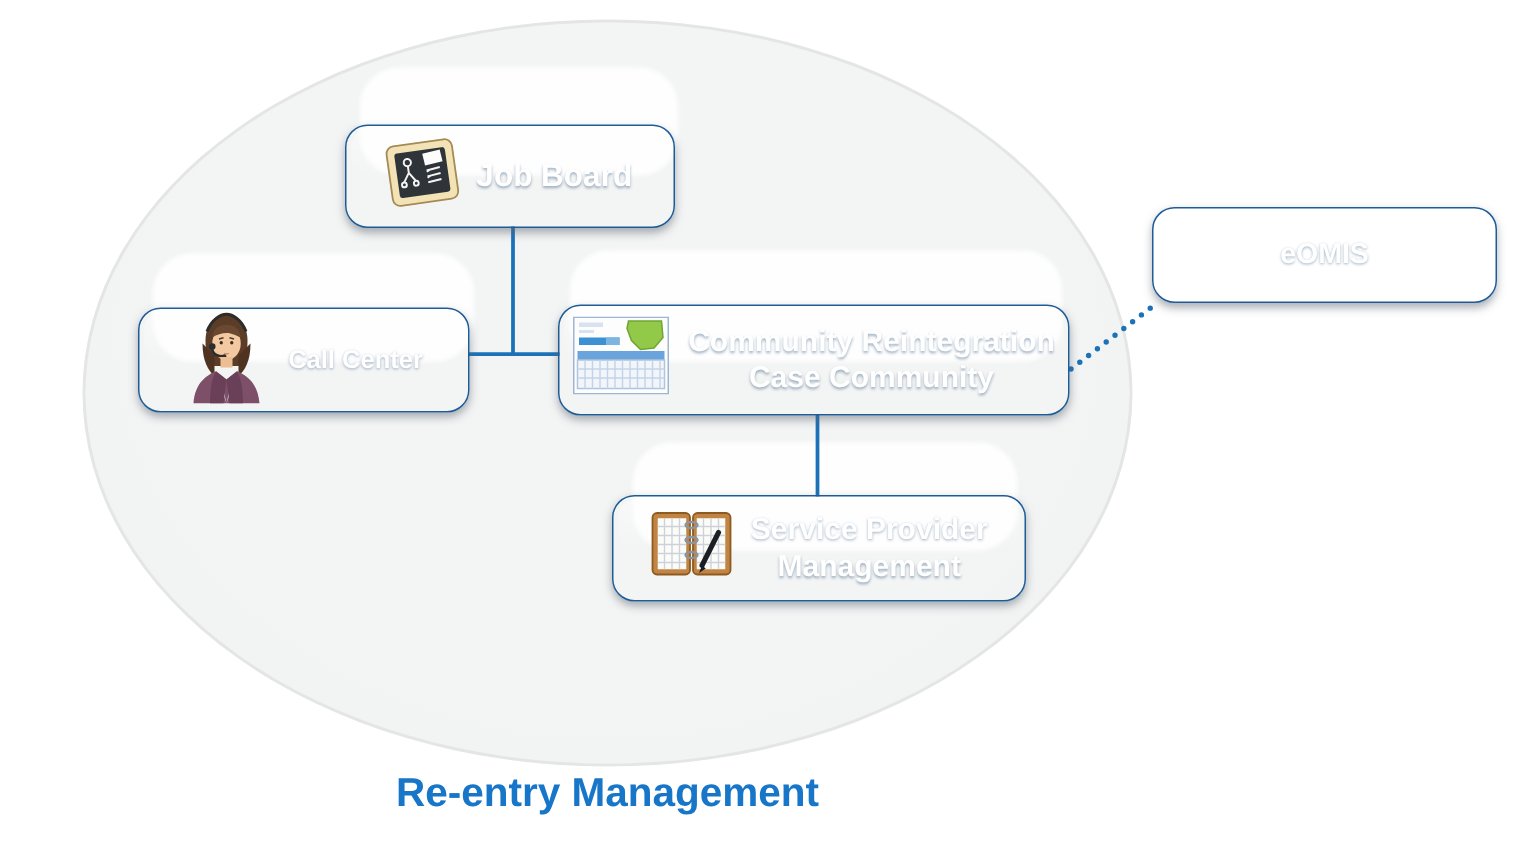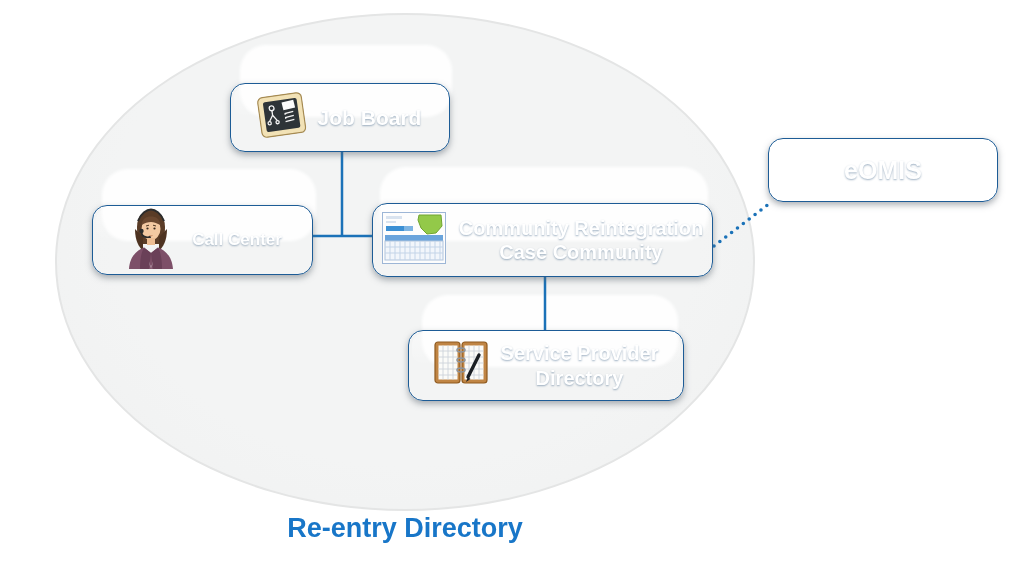--- a/index.html
+++ b/index.html
@@ -40,21 +40,21 @@
     content:"";position:absolute;left:3px;right:3px;top:2px;height:44%;
     border-radius:12px 12px 10px 10px;
     background:linear-gradient(180deg,rgba(255,255,255,.42),rgba(255,255,255,.06));
     pointer-events:none;
   }
   .node .label{position:relative;z-index:1;line-height:1.22;}
   .node-job{left:230px;top:83px;width:220px;height:69px;font-size:21px;}
   .node-call{left:92px;top:205px;width:221px;height:70px;font-size:17px;}
   .node-community{left:372px;top:203px;width:341px;height:74px;font-size:20px;text-align:center;}
   .node-service{left:408px;top:330px;width:276px;height:71px;font-size:20px;text-align:center;}
-  .node-eomis{left:768px;top:138px;width:230px;height:64px;font-size:25px;}
+  .node-eomis{left:768px;top:138px;width:230px;height:64px;font-size:19px;}
   .icon{position:relative;z-index:1;flex:0 0 auto;display:block;}
   .tilt{transform:rotate(-8deg);}
   
   .title{
     position:absolute;left:55px;top:513px;width:700px;text-align:center;
     font-size:27px;font-weight:bold;color:#1876c8;letter-spacing:0;
   }
 </style>
 </head>
 <body>
@@ -161,23 +161,23 @@
           <ellipse cx="27" cy="11" rx="4" ry="2"></ellipse>
           <ellipse cx="27" cy="21" rx="4" ry="2"></ellipse>
           <ellipse cx="27" cy="31" rx="4" ry="2"></ellipse>
         </g>
         <path d="M34 38 L45 16" stroke="#1b1f24" stroke-width="3.4" stroke-linecap="round"></path>
         <path d="M34 38 L32 43 L36.5 40 Z" fill="#1b1f24"></path>
       </svg>
     </span>
     <span class="label">
       <span>Service Provider</span><br>
-      <span>Directory</span>
+      <span>Management</span>
     </span>
   </div>
 
   <div class="node node-eomis">
     <span class="label">eOMIS</span>
   </div>
 
-  <div class="title">Re-entry Directory</div>
+  <div class="title">Re-entry Management</div>
 
 </div>
 
 </body></html>

